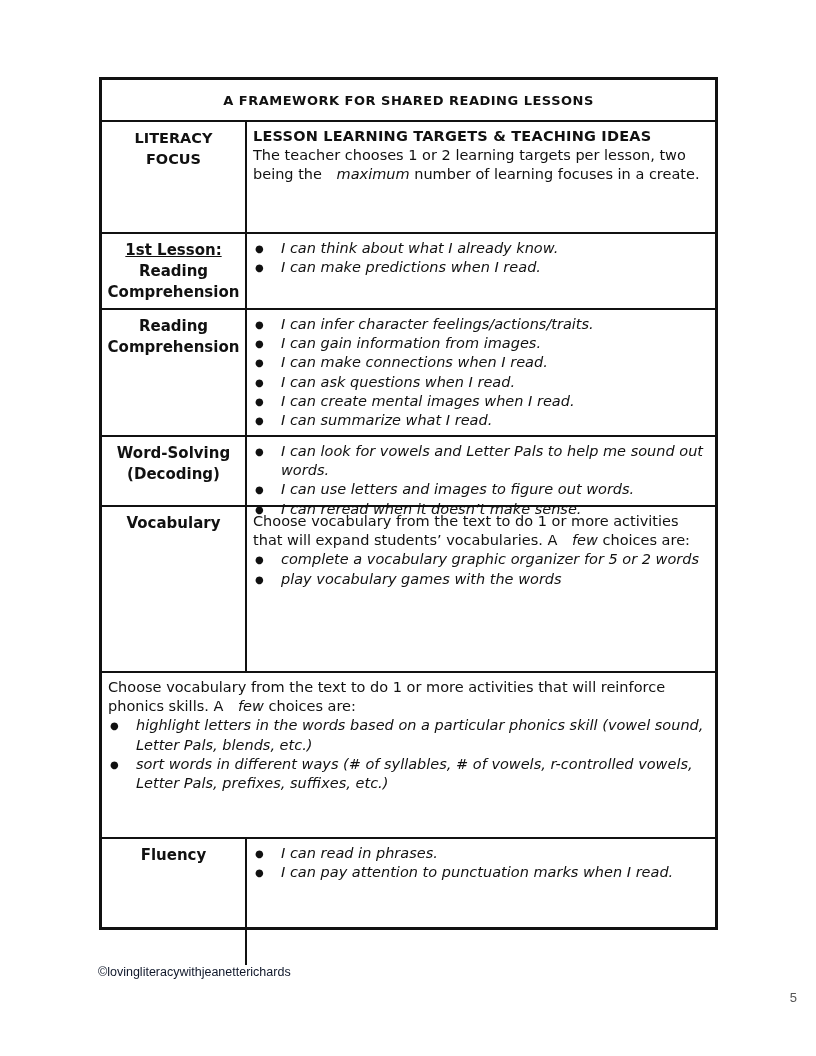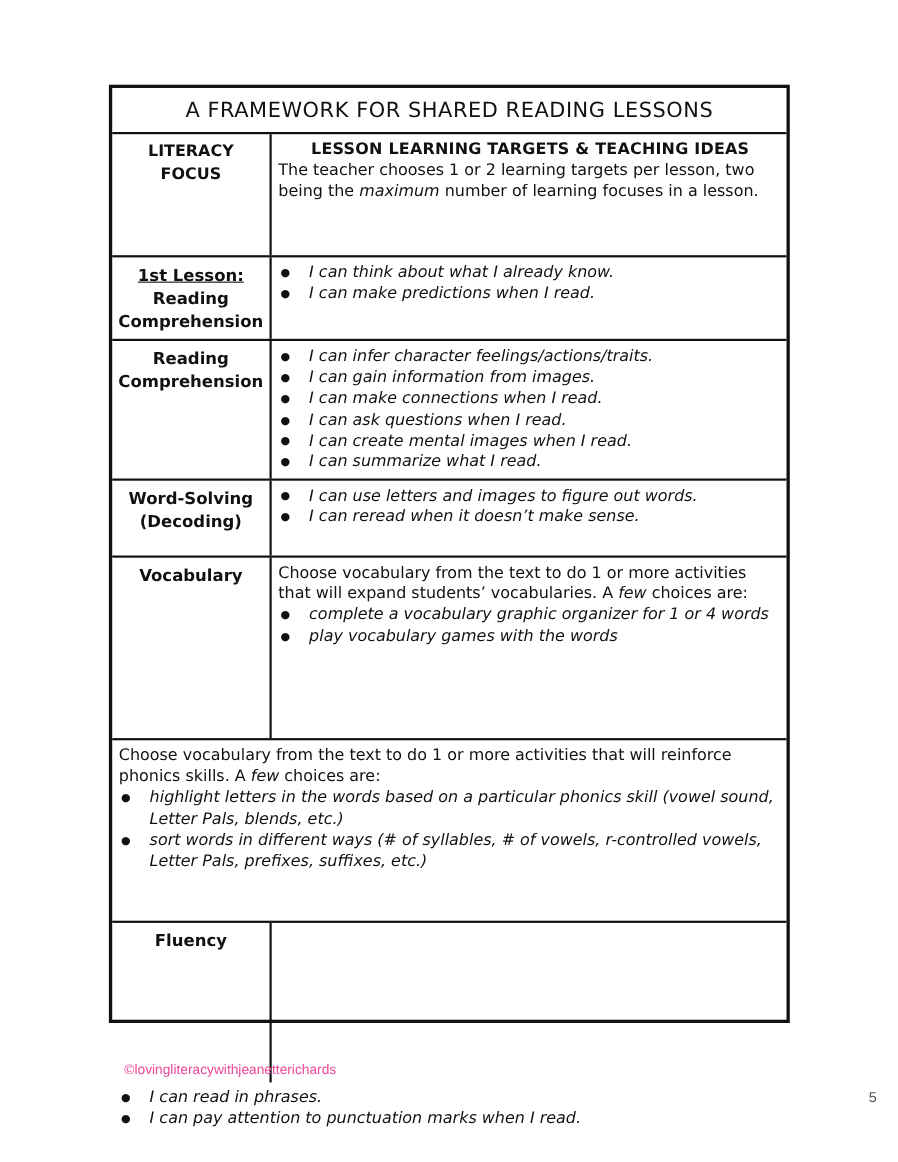--- a/index.html
+++ b/index.html
@@ -1,46 +1,46 @@
 <!DOCTYPE html>
 <html><head>
 <meta charset="utf-8">
 <style>
   html, body { margin:0; padding:0; background:#ffffff; }
   body { width:816px; height:1056px; position:relative; overflow:hidden; font-family:"DejaVu Sans", sans-serif; color:#111; }
   .page-table { position:absolute; left:99px; top:77px; width:619px; height:853px; box-sizing:border-box; border:3px solid #111; }
-  .title-row { height:40px; border-bottom:2px solid #111; display:flex; align-items:center; justify-content:center; font-weight:normal; font-size:19px; letter-spacing:0.5px; }
+  .title-row { height:40px; border-bottom:2px solid #111; display:flex; align-items:center; justify-content:center; font-weight:bold; font-size:13px; letter-spacing:0.5px; }
   .row { display:flex; border-bottom:2px solid #111; box-sizing:border-box; }
-  .row:last-child { border-bottom:none;flex-direction:column; }
+  .row:last-child { border-bottom:none; }
   .focus { width:145px; flex:0 0 145px; border-right:2px solid #111; text-align:center; font-weight:bold; font-size:15px; line-height:21px; padding-top:6px; box-sizing:border-box; }
   .content { flex:1; padding:5px 4px 0 6px; font-size:14.5px; line-height:19.2px; box-sizing:border-box; }
   .head-focus { text-transform:uppercase; font-size:14.5px; }
-  .head-title { font-weight:bold; font-size:14.5px; text-align:center; letter-spacing:0.2px; }
+  .head-title { font-weight:bold; font-size:14.5px; text-align:left; letter-spacing:0.2px; }
   ul { margin:0; padding:0; list-style:none; }
   li { position:relative; padding-left:28px;font-style:italic; }
   li::before { content:"●"; position:absolute; left:2px; top:0; font-size:10px; }
   .u { text-decoration:underline; }
-  em { font-style:italic; }
-  .footer { position:absolute; left:113px; top:965px; font-size:12.5px; color:#ec4899; font-family:"Liberation Sans", sans-serif; }
+  em { font-style:italic;margin-left:10px; }
+  .footer { position:absolute; left:98px; top:965px; font-size:12.5px; color:#0f172a; font-family:"Liberation Sans", sans-serif; }
   .page-num { position:absolute; right:19px; top:990px; font-size:13px; color:#555; font-family:"Liberation Sans", sans-serif; }
 </style>
 </head>
 <body>
 
 <div class="page-table">
   <div class="title-row">A FRAMEWORK FOR SHARED READING LESSONS</div>
 
   <div class="row" style="height:112px">
     <div class="focus head-focus">
       <div>LITERACY</div>
       <div>FOCUS</div>
     </div>
     <div class="content">
       <div class="head-title">LESSON LEARNING TARGETS &amp; TEACHING IDEAS</div>
-      <div><span>The teacher chooses 1 or 2 learning targets per lesson, two being the </span><em>maximum</em><span> number of learning focuses in a lesson.</span></div>
+      <div><span>The teacher chooses 1 or 2 learning targets per lesson, two being the </span><em>maximum</em><span> number of learning focuses in a create.</span></div>
     </div>
   </div>
 
   <div class="row" style="height:76px">
     <div class="focus">
       <div class="u">1st Lesson:</div>
       <div>Reading</div>
       <div>Comprehension</div>
     </div>
     <div class="content">
@@ -68,34 +68,35 @@
     </div>
   </div>
 
   <div class="row" style="height:70px">
     <div class="focus">
       <div>Word-Solving</div>
       <div>(Decoding)</div>
     </div>
     <div class="content">
       <ul>
+        <li>I can look for vowels and Letter Pals to help me sound out words.</li>
         <li>I can use letters and images to figure out words.</li>
         <li>I can reread when it doesn’t make sense.</li>
       </ul>
     </div>
   </div>
 
   <div class="row" style="height:166px">
     <div class="focus">
       <div>Vocabulary</div>
     </div>
     <div class="content">
       <div><span>Choose vocabulary from the text to do 1 or more activities that will expand students’ vocabularies. A </span><em>few</em><span> choices are:</span></div>
       <ul>
-        <li>complete a vocabulary graphic organizer for 1 or 4 words</li>
+        <li>complete a vocabulary graphic organizer for 5 or 2 words</li>
         <li>play vocabulary games with the words</li>
       </ul>
     </div>
   </div>
 
   <div class="row" style="height:166px">
     <div class="content">
       <div><span>Choose vocabulary from the text to do 1 or more activities that will reinforce phonics skills. A </span><em>few</em><span> choices are:</span></div>
       <ul>
         <li>highlight letters in the words based on a particular phonics skill (vowel sound, Letter Pals, blends, etc.)</li>

